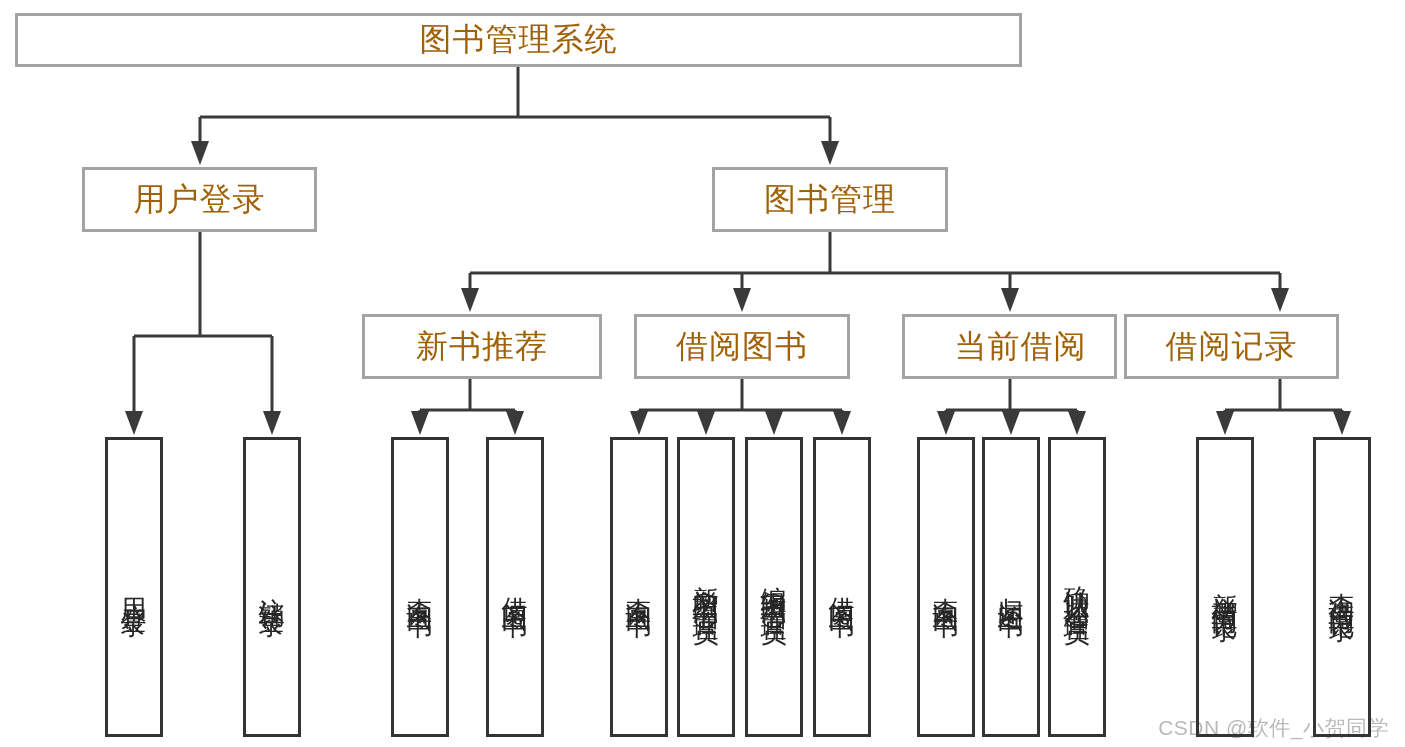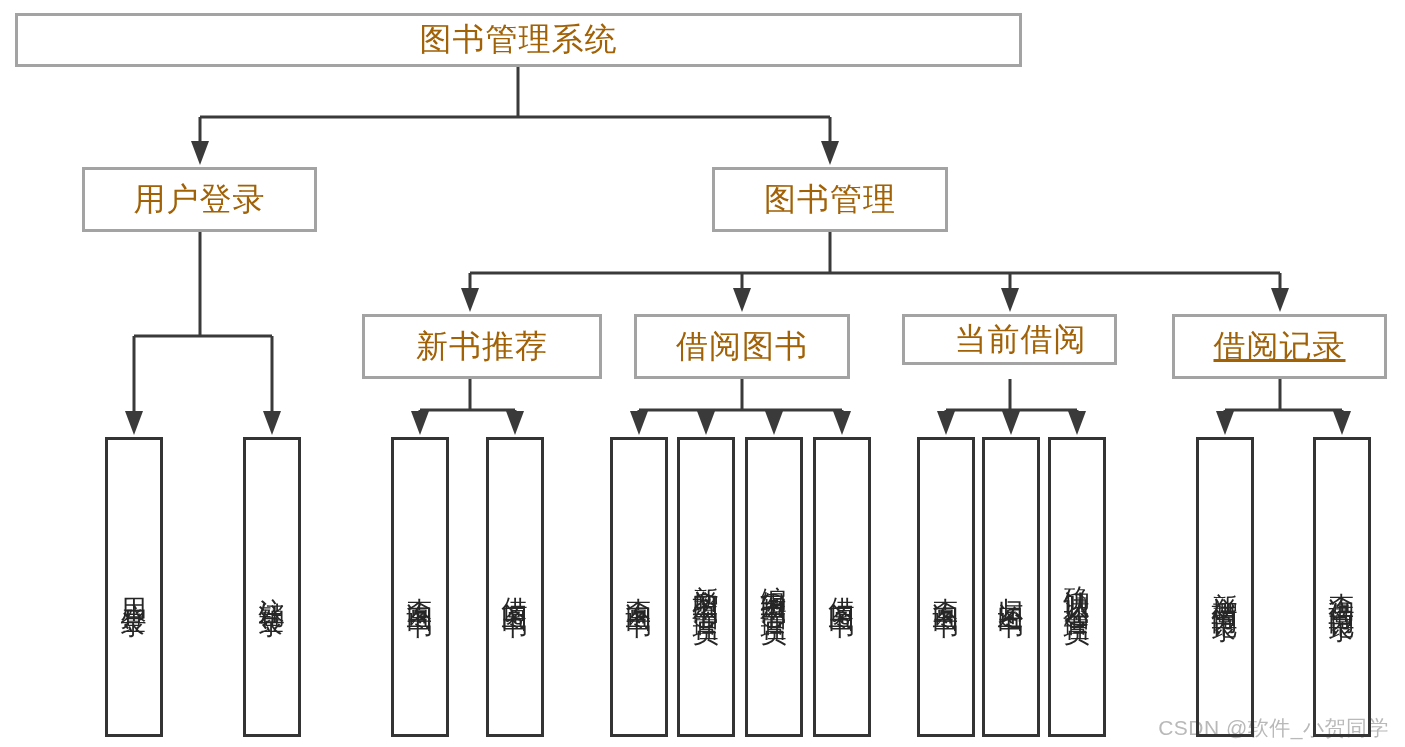--- a/index.html
+++ b/index.html
@@ -120,22 +120,22 @@
     </g>
   </svg>
 
   <div class="hnode" style="left:15px; top:13px; width:1007px; height:54px;">图书管理系统</div>
 
   <div class="hnode" style="left:82px; top:167px; width:235px; height:65px;">用户登录</div>
   <div class="hnode" style="left:712px; top:167px; width:236px; height:65px;">图书管理</div>
 
   <div class="hnode" style="left:362px; top:314px; width:240px; height:65px;">新书推荐</div>
   <div class="hnode" style="left:634px; top:314px; width:216px; height:65px;">借阅图书</div>
-  <div class="hnode" style="left:902px; top:314px; width:215px; height:51px;padding-left:22px;">当前借阅</div>
-  <div class="hnode" style="left:1172px; top:314px; width:215px; height:65px;text-decoration:underline;">借阅记录</div>
+  <div class="hnode" style="left:902px; top:314px; width:215px; height:65px;padding-left:22px;">当前借阅</div>
+  <div class="hnode" style="left:1124px; top:314px; width:215px; height:65px;">借阅记录</div>
 
   <div class="vnode" style="left:105px;">用户登录</div>
   <div class="vnode" style="left:243px;">注销登录</div>
 
   <div class="vnode" style="left:391px;">查询图书</div>
   <div class="vnode" style="left:486px;">借阅图书</div>
 
   <div class="vnode" style="left:610px;">查询图书</div>
   <div class="vnode" style="left:677px;">新增图书（管理员）</div>
   <div class="vnode" style="left:745px;">编辑图书（管理员）</div>

